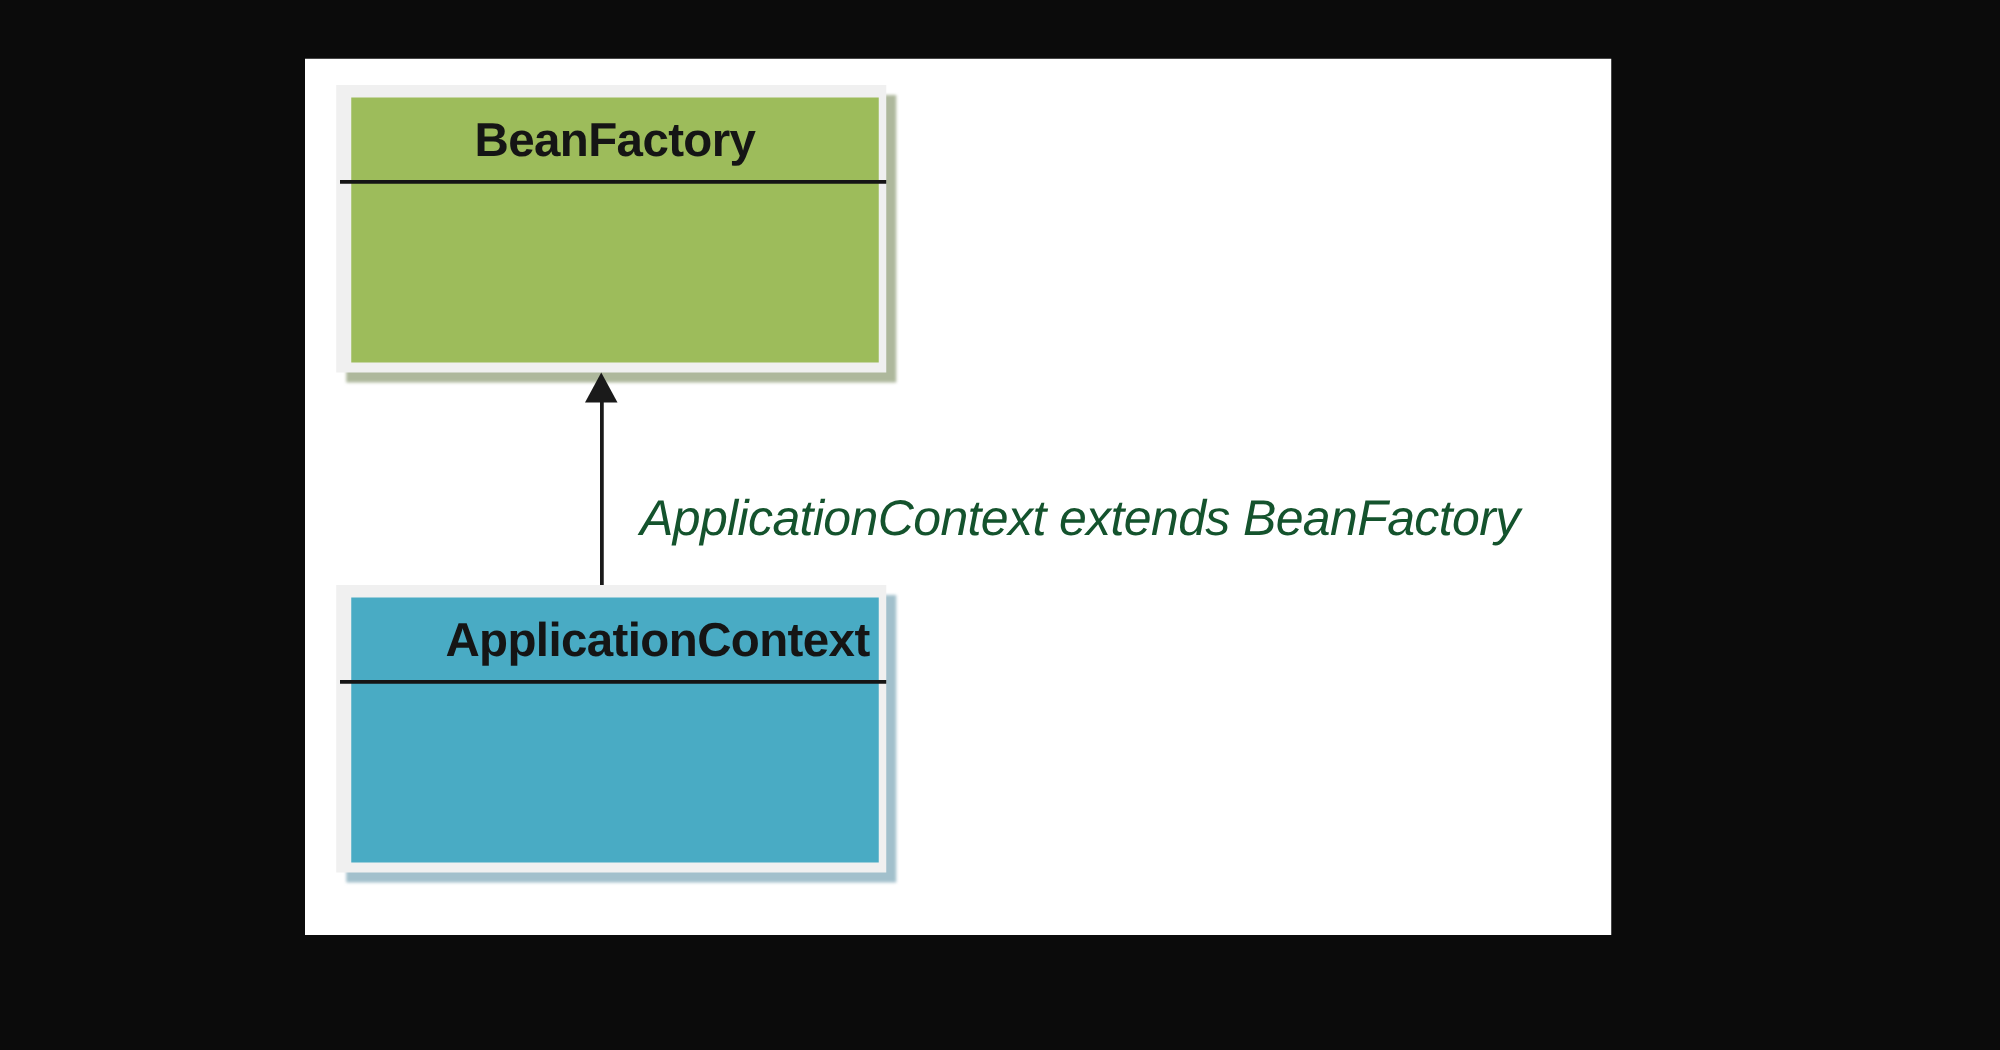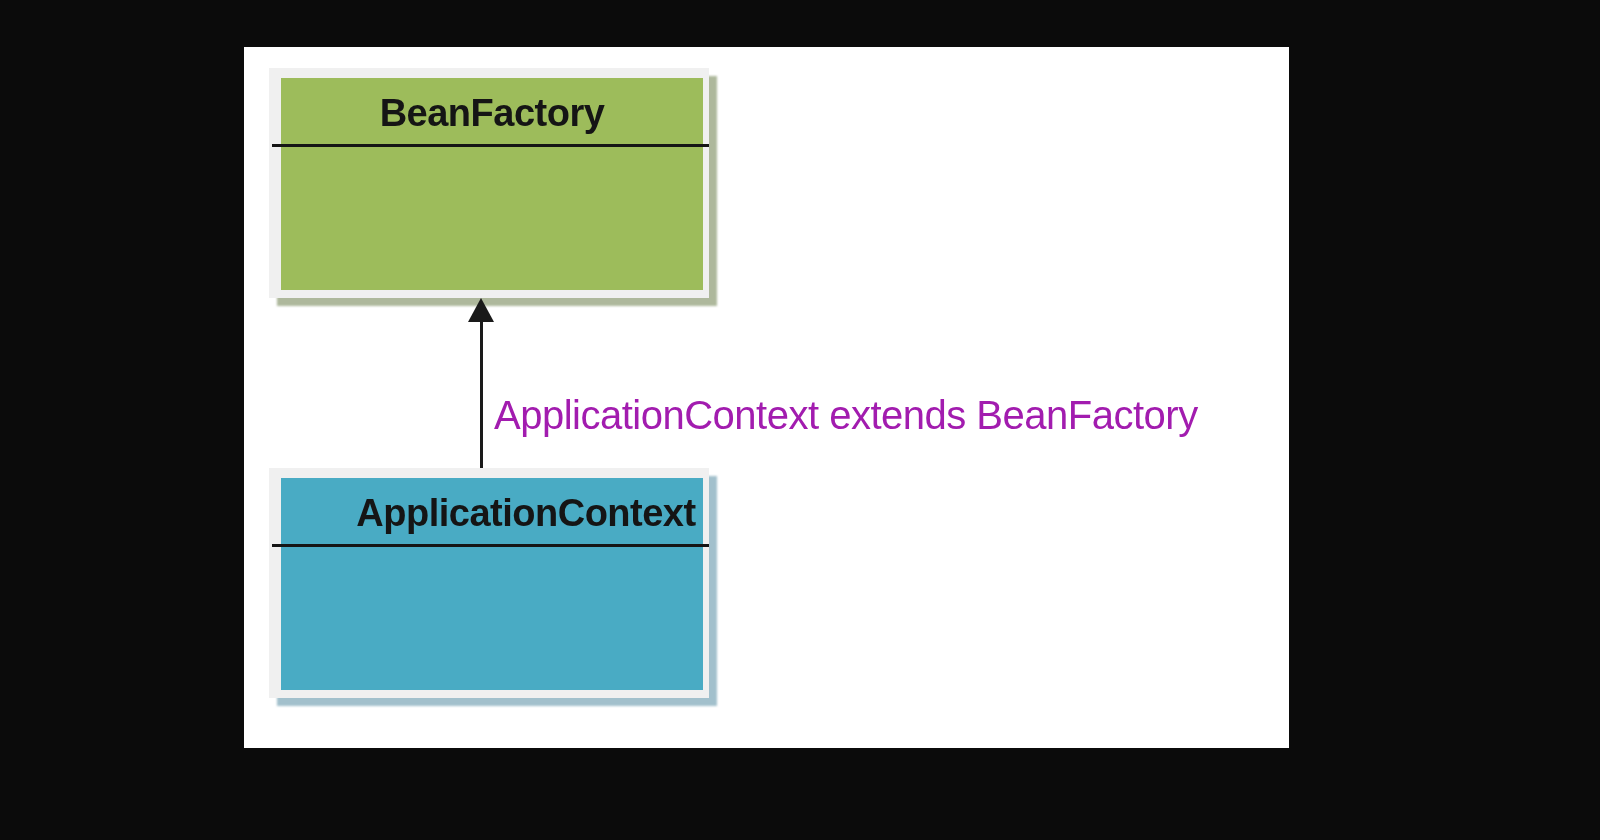--- a/index.html
+++ b/index.html
@@ -68,21 +68,21 @@
       <div class="abs node-shadow" style="left: 33px; top: 29px; background-color: rgb(174, 184, 156);"></div>
       <div class="abs node-frame" style="left: 25px; top: 21px; background-color: rgb(240, 240, 240);"></div>
       <div class="abs node-fill" style="left: 37px; top: 31px; background-color: rgb(157, 188, 91);"></div>
       <div class="abs node-title" style="left: 37px; top: 31px; color: rgb(21, 21, 21);">BeanFactory</div>
       <div class="abs node-divider" style="left: 28px; top: 97px; background-color: rgb(21, 21, 21);"></div>
     </div>
 
     <div class="edge">
       <div class="abs arrow-head" style="left: 224px; top: 251px; border-bottom-color: rgb(26, 26, 26);"></div>
       <div class="abs arrow-line" style="left: 236px; top: 274px; background-color: rgb(26, 26, 26);"></div>
-      <div class="abs edge-label" style="left: 250px; top: 346px; color: #a21caf;">ApplicationContext extends BeanFactory</div>
+      <div class="abs edge-label" style="left: 268px; top: 346px; color: #14532d; font-style: italic;">ApplicationContext extends BeanFactory</div>
     </div>
 
     <div class="node">
       <div class="abs node-shadow" style="left: 33px; top: 429px; background-color: rgb(162, 192, 204);"></div>
       <div class="abs node-frame" style="left: 25px; top: 421px; background-color: rgb(240, 240, 240);"></div>
       <div class="abs node-fill" style="left: 37px; top: 431px; background-color: rgb(73, 171, 196);"></div>
       <div class="abs node-title" style="left: 37px; top: 431px; color: rgb(21, 21, 21); margin-left: 34px;">ApplicationContext</div>
       <div class="abs node-divider" style="left: 28px; top: 497px; background-color: rgb(21, 21, 21);"></div>
     </div>
 

